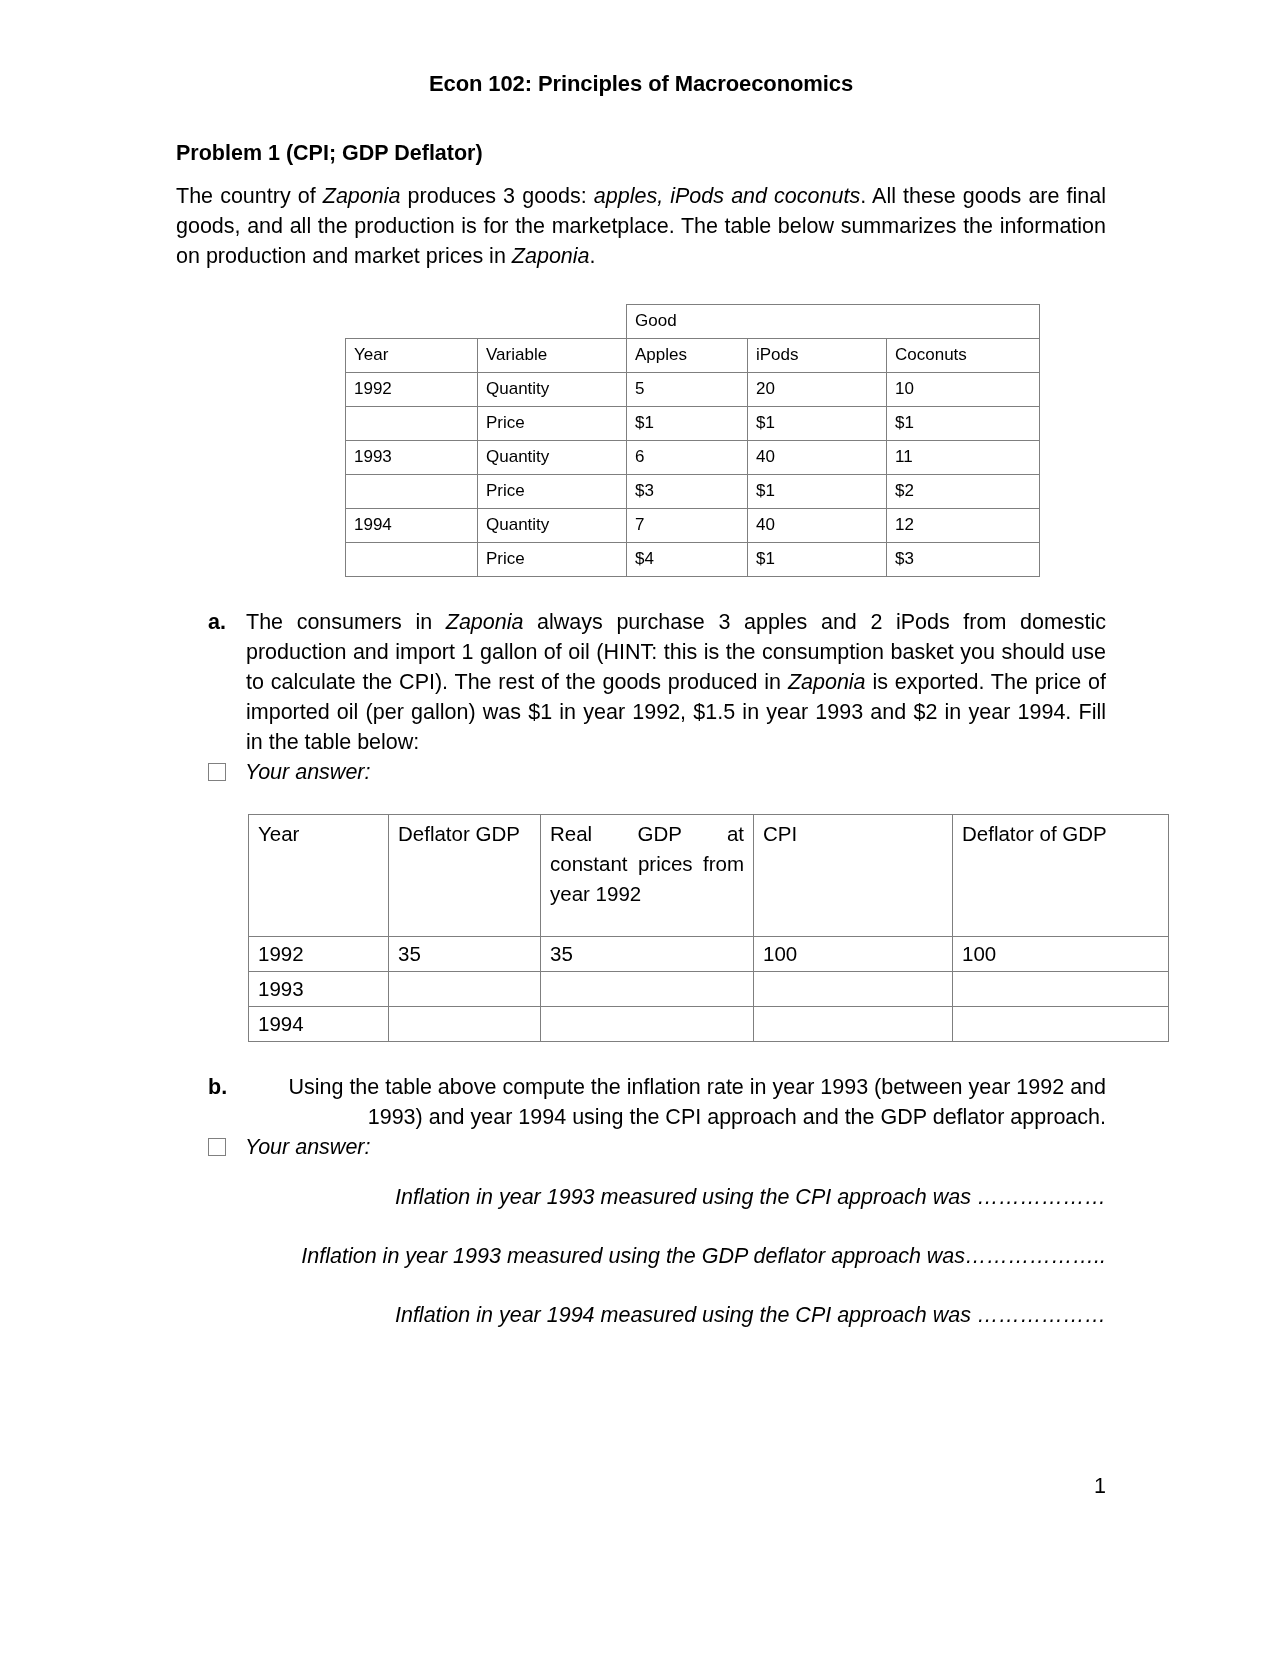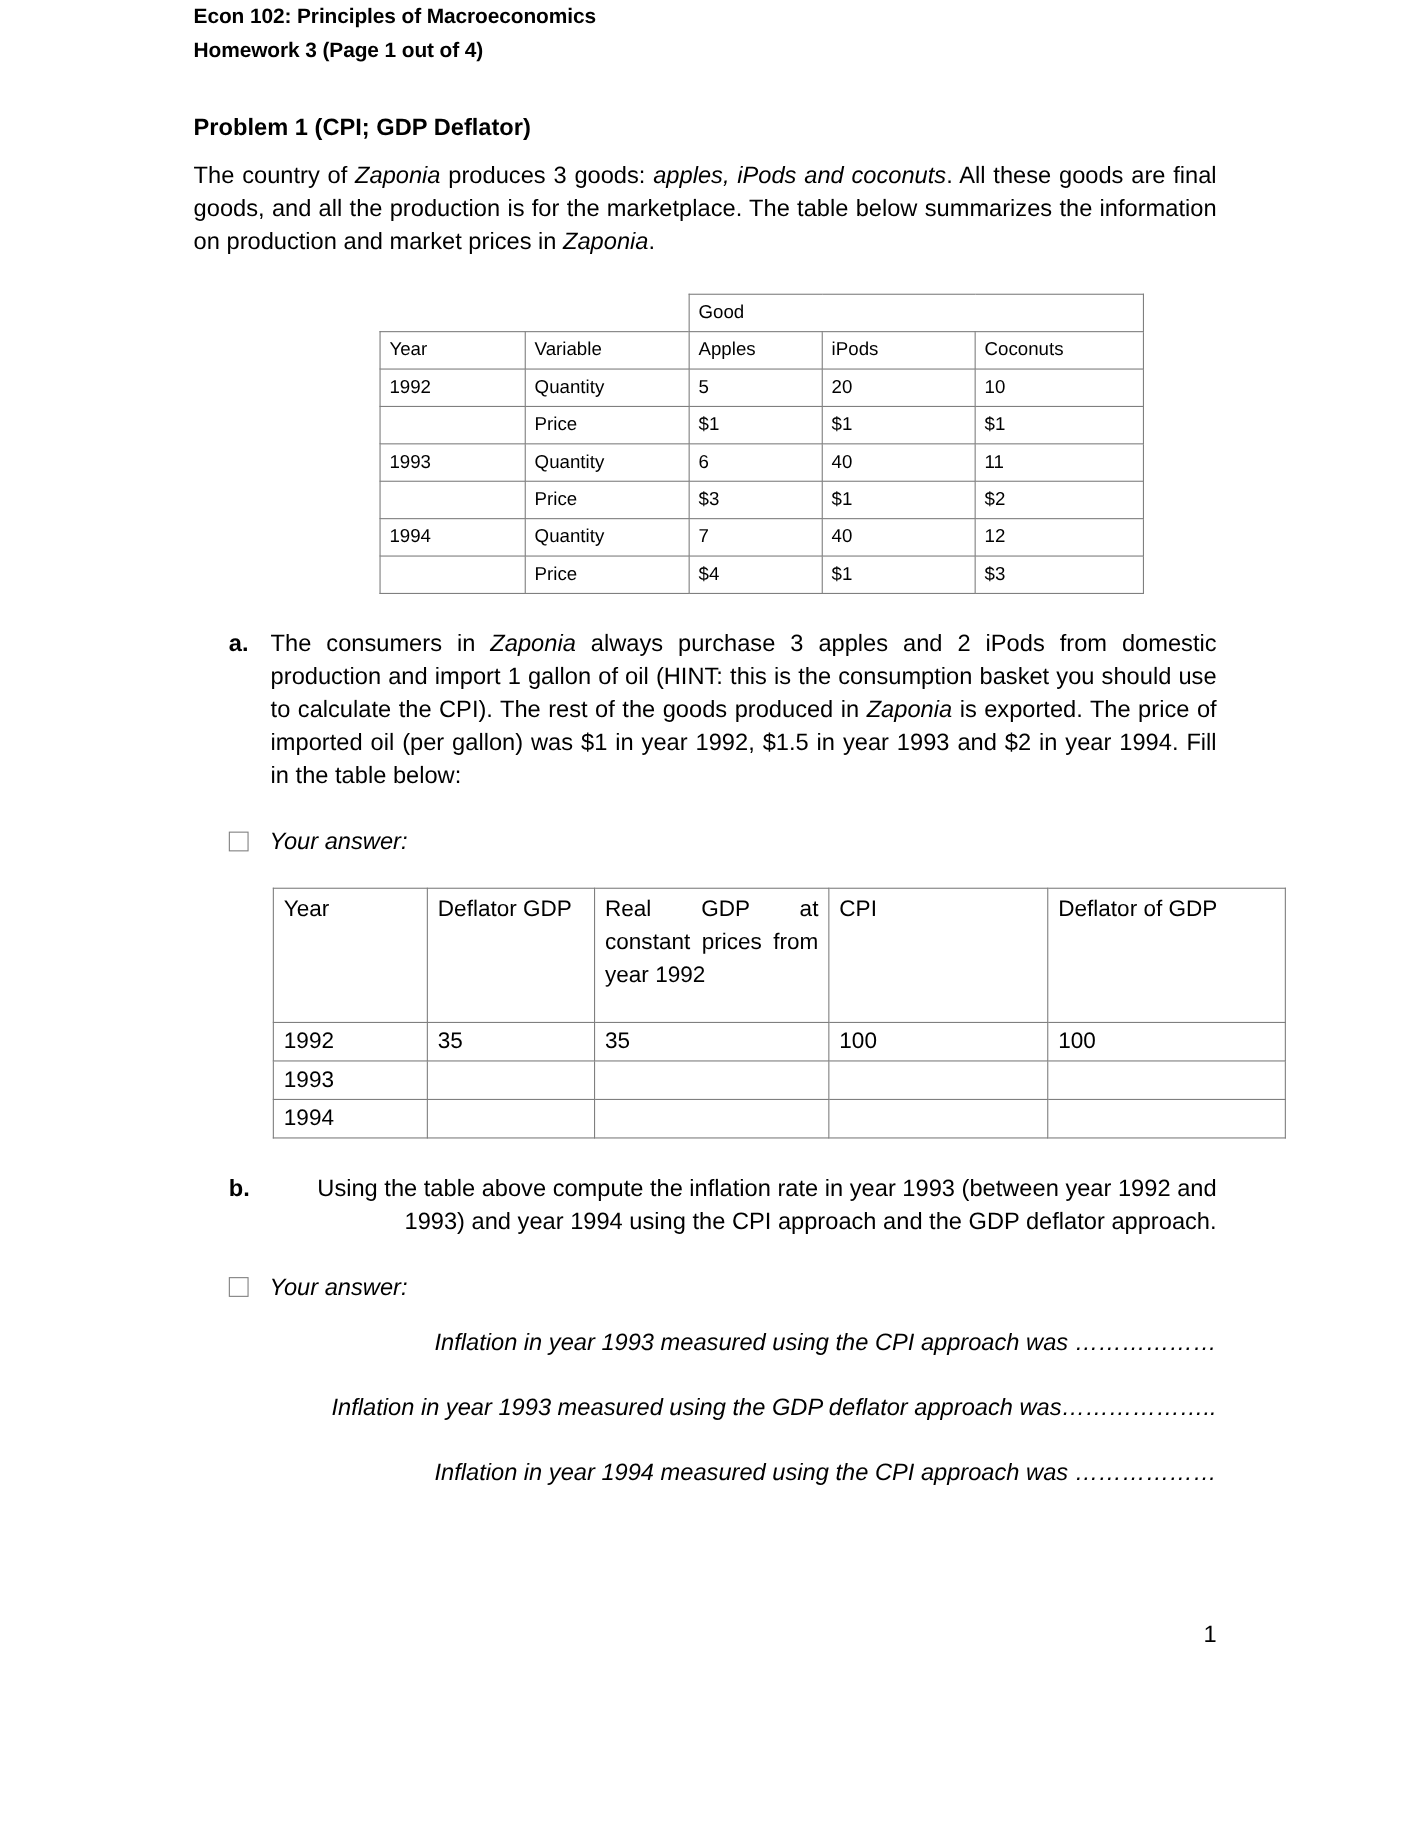--- a/index.html
+++ b/index.html
@@ -24,23 +24,25 @@
   }
   .content {
     position: absolute;
     left: 176px;
     top: 0;
     width: 930px;
   }
 
   
   .doc-header {
+    text-align: center;
     font-weight: bold;
-    font-size: 19px;
+    font-size: 22px;
     line-height: 31px;
+    padding-top: 68px;
     letter-spacing: -0.1px;
   }
   .doc-header .line { display: block; }
 
   
   .problem-title {
     font-weight: bold;
     font-size: 21.5px;
     line-height: 31px;
     margin-top: 39px;
@@ -97,21 +99,20 @@
     flex: 1 1 auto;
     text-align: justify;
   }
   .qitem .qbody .ital { font-style: italic; }
   .qitem .qbody.nojust { text-align: right; }
 
   
   .your-answer {
     display: flex;
     align-items: baseline;
-    margin-top: 30px;
     padding-left: 32px;
     font-size: 21.5px;
     line-height: 30px;
   }
   .your-answer .box-icon {
     width: 16px;
     height: 16px;
     border: 1.4px solid #808080;
     display: inline-block;
     margin-right: 19px;
@@ -178,21 +179,20 @@
   }
 </style>
 </head>
 <body>
 
 <div class="page">
   <div class="content">
 
     <div class="doc-header">
       <span class="line">Econ 102: Principles of Macroeconomics</span>
-      <span class="line">Homework 3 (Page 1 out of 4)</span>
     </div>
 
     <div class="problem-title">Problem 1 (CPI; GDP Deflator)</div>
 
     <p class="intro-para"><span>The country of </span><span class="ital">Zaponia</span><span> produces 3 goods: </span><span class="ital">apples, iPods and coconuts</span><span>. All these goods are final goods, and all the production is for the marketplace. The table below summarizes the information on production and market prices in </span><span class="ital">Zaponia</span><span>.</span></p>
 
     <div class="table-wrap-1">
       <table class="t1">
         <tbody>
           <tr>

